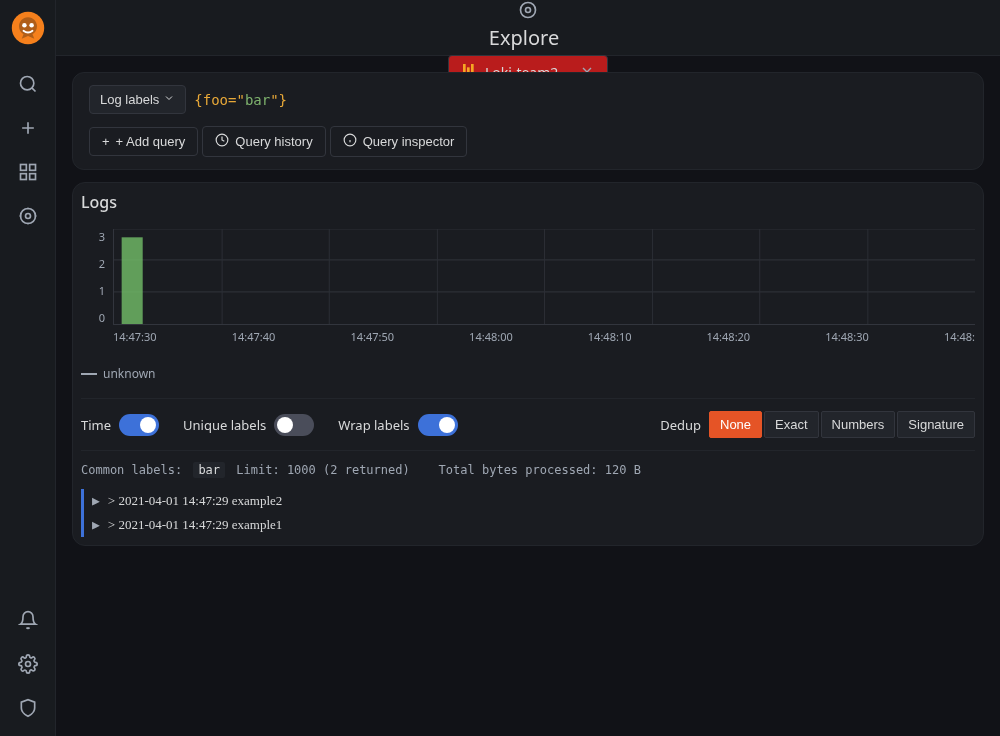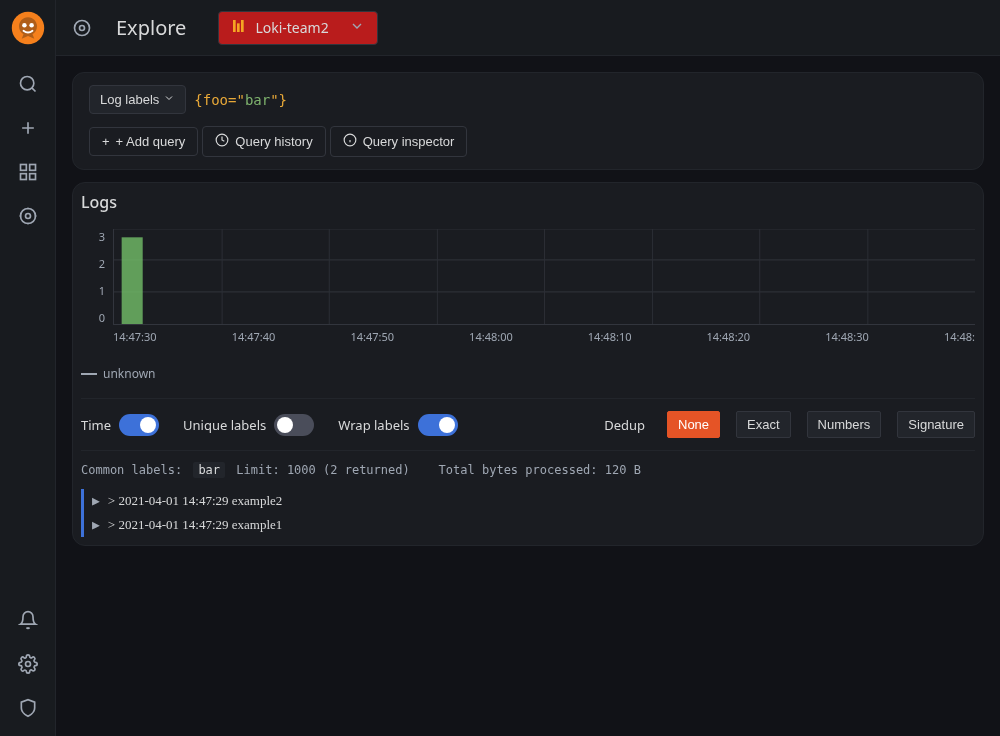--- a/index.html
+++ b/index.html
@@ -59,23 +59,24 @@
       background: #111217;
     }
 
     
     .topbar {
       height: 56px;
       background: #181b1f;
       display: flex;
       align-items: center;
       padding: 0 16px;
-      gap: 24px;
+      gap: 4px;
       border-bottom: 1px solid #22252b;
       flex-shrink: 0;
+      flex-direction: column;
     }
     .topbar-icon {
       color: #9fa7b3;
       display: flex;
       align-items: center;
     }
     .topbar-title {
       font-size: 20px;
       font-weight: 400;
       color: #d8d9da;
@@ -291,21 +292,21 @@
       background: #fff;
       transition: left 0.2s;
     }
     .toggle-track.on .toggle-thumb { left: 21px; }
     .toggle-track.off .toggle-thumb { left: 3px; }
 
     
     .dedup-group {
       display: flex;
       align-items: center;
-      gap: 16px;
+      gap: 2px;
       margin-left: auto;
     }
     .dedup-label {
       color: #d8d9da;
       font-size: 13px;
       margin-right: 6px;
     }
     .dedup-btn {
       background: #22252b;
       border: 1px solid #32353d;

